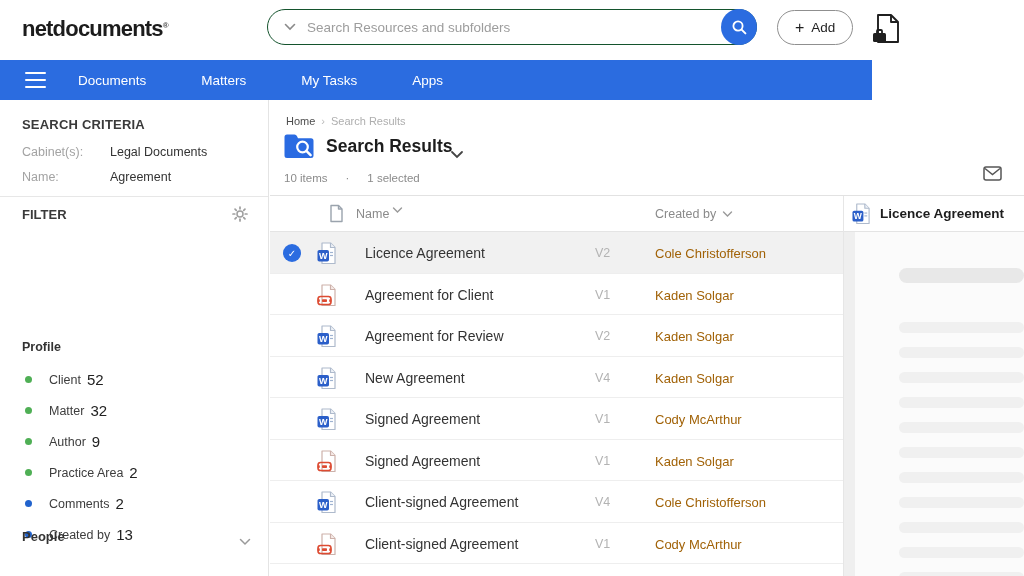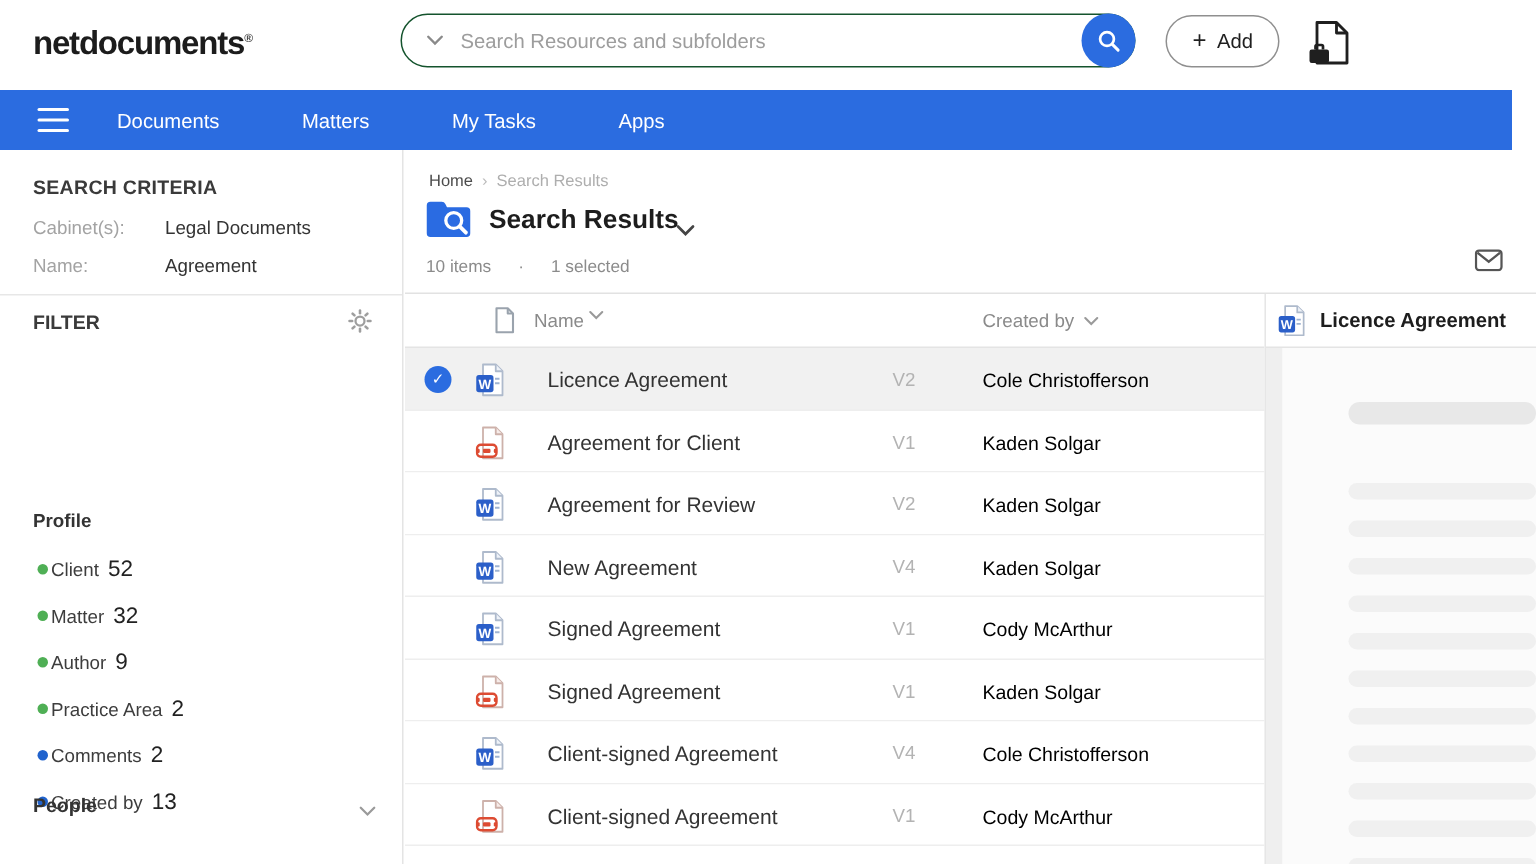--- a/index.html
+++ b/index.html
@@ -14,21 +14,21 @@
   .search-chevron { margin-left:16px; display:flex; align-items:center; }
   .search-input { flex:1; border:none; outline:none; font-family:"Liberation Sans",sans-serif; font-size:13.5px; color:#444; margin-left:11px; background:transparent; }
   .search-input::placeholder { color:#9d9d9d; }
   .search-more { color:#8a8a8a; font-size:15px; letter-spacing:2px; margin-right:14px; cursor:pointer; }
   .search-btn { position:absolute; right:-1px; top:-1px; width:36px; height:36px; border-radius:50%; background:#2b6ce0; border:none; display:flex; align-items:center; justify-content:center; cursor:pointer; }
   .add-btn { position:absolute; left:777px; top:10px; height:35px; padding:0 17px; border:1px solid #8f8f8f; border-radius:18px; background:#fff; display:flex; align-items:center; gap:7px; font-size:13.5px; color:#1f1f1f; cursor:pointer; }
   .add-plus { font-size:16px; color:#1f1f1f; font-weight:normal; }
   .docbrief { position:absolute; left:872px; top:13px; width:30px; height:32px; cursor:pointer; }
 
   
-  .navbar { position:absolute; top:60px; left:0; width:1008px; height:40px; background:#2b6ce0; }
+  .navbar { position:absolute; top:60px; left:0; width:872px; height:40px; background:#2b6ce0; }
   .hamburger { position:absolute; left:25px; top:12px; width:21px; height:16px; display:flex; flex-direction:column; justify-content:space-between; cursor:pointer; }
   .hamburger span { display:block; height:2.2px; background:#fff; border-radius:2px; }
   .nav-items { position:absolute; left:78px; top:0; height:40px; display:flex; align-items:center; gap:55px; }
   .nav-item { color:#fff; font-size:13.5px; cursor:pointer; white-space:nowrap; }
 
   
   .sidebar { position:absolute; top:100px; left:0; width:269px; height:476px; background:#fff; border-right:1px solid #e4e4e4; }
   .sc-title { position:absolute; left:22px; top:17px; font-size:13px; font-weight:bold; color:#3a3a3a; letter-spacing:0.2px; }
   .criteria-rows { position:absolute; left:0; top:40px; width:100%; }
   .criteria-row { position:relative; height:25px; }
@@ -37,21 +37,21 @@
   .sb-divider { position:absolute; left:0; top:96px; width:100%; height:1px; background:#e7e7e7; }
   .filter-title { position:absolute; left:22px; top:107px; font-size:13px; font-weight:bold; color:#3a3a3a; }
   .gear { position:absolute; right:20px; top:106px; cursor:pointer; }
   .group-title { position:absolute; left:22px; top:240px; font-size:12.5px; font-weight:bold; color:#333; }
   .group-title.profile { top:240px; }
   .filter-items { position:absolute; left:0; top:264px; width:100%; }
   .filter-item { position:relative; height:31px; display:flex; align-items:center; cursor:pointer; }
   .dot { width:7px; height:7px; border-radius:50%; margin-left:25px; flex:none; }
   .dot.green { background:#4faf55; }
   .dot.blue  { background:#2163cd; }
-  .fi-label { font-size:12.5px; color:#3d3d3d; margin-left:2px;text-align:center; }
+  .fi-label { font-size:12.5px; color:#3d3d3d; margin-left:17px;text-align:center; }
   .fi-count { font-size:15px; color:#222; font-weight:normal; margin-left:6px; }
   .sb-sections { position:absolute; left:0; top:420px; width:100%; }
   .sb-section { position:relative; height:33px; display:flex; align-items:center; cursor:pointer; }
   .sb-section-label { font-size:13px; font-weight:bold; color:#333; margin-left:22px; }
   .sb-section-chevron { position:absolute; right:17px; top:12px; }
 
   
   .main { position:absolute; top:100px; left:270px; width:754px; height:476px; background:#fff; }
   .breadcrumb { position:absolute; left:16px; top:15px; font-size:11px; display:flex; gap:6px; align-items:center; }
   .bc-home { color:#4d4d4d; cursor:pointer; }
@@ -70,21 +70,21 @@
   .hdr-pageicon { position:absolute; left:59px; top:8px; }
   .hdr-name { position:absolute; left:86px; top:11px; font-size:12.5px; color:#8a8a8a; display:flex; gap:3px; cursor:pointer; }
   .hdr-created { position:absolute; left:385px; top:11px; font-size:12.5px; color:#8a8a8a; display:flex; align-items:center; gap:6px; cursor:pointer; }
   .drow { position:relative; height:41.5px; border-bottom:1px solid #eeeeee; background:#fff; cursor:pointer; }
   .drow.selected { background:#f1f1f1; }
   .check { position:absolute; left:13px; top:12px; width:18px; height:18px; border-radius:50%; background:#2b6ce0; color:#fff; font-size:10px; display:none; align-items:center; justify-content:center; }
   .drow.selected .check { display:flex; }
   .file-icon { position:absolute; left:47px; top:10px; width:20px; height:23px; }
   .dname { position:absolute; left:95px; top:13px; font-size:14px; color:#333; }
   .dversion { position:absolute; left:325px; top:14px; font-size:12.5px; color:#b3b3b3; }
-  .dcreator { position:absolute; left:385px; top:14px; font-size:13px; color:#000000; }
+  .dcreator { position:absolute; left:385px; top:14px; font-size:13px; color:#a16207; }
 
   
   .panel { position:absolute; left:573px; top:96px; width:181px; height:380px; border-left:1px solid #e6e6e6; background:#fbfbfb; }
   .panel-header { position:relative; height:36px; background:#fff; border-bottom:1px solid #e4e4e4; }
   .panel-file-icon { position:absolute; left:8px; top:7px; width:19px; height:22px; }
   .panel-title { position:absolute; left:36px; top:10px; font-size:13.5px; font-weight:bold; color:#1d1d1d; white-space:nowrap; }
   .panel-body { position:absolute; left:0; top:36px; right:0; bottom:0; overflow:hidden; }
   .scroll-track { position:absolute; left:0; top:0; width:11px; height:100%; background:#efefef; }
   .skeleton { position:absolute; left:11px; top:0; right:0; bottom:0; background:#fbfbfb; }
   .skel-bar { height:11px; border-radius:7px; background:#f0f0f0; margin:14px 0 0 44px; }

